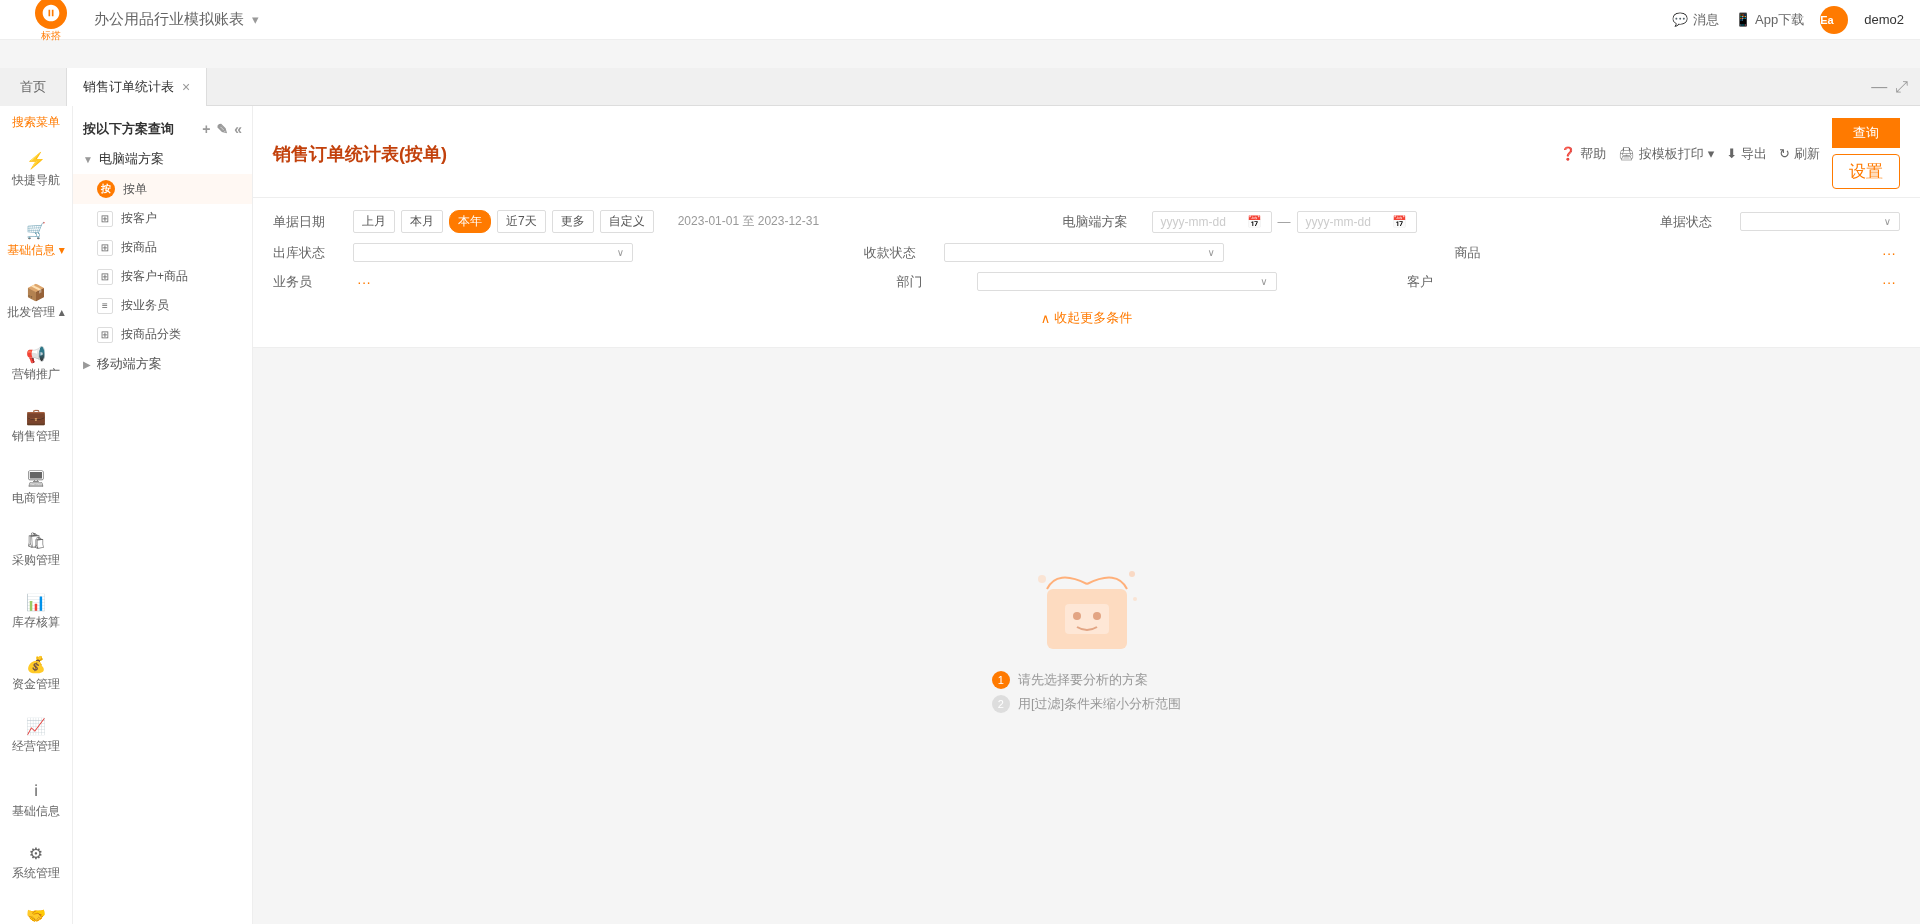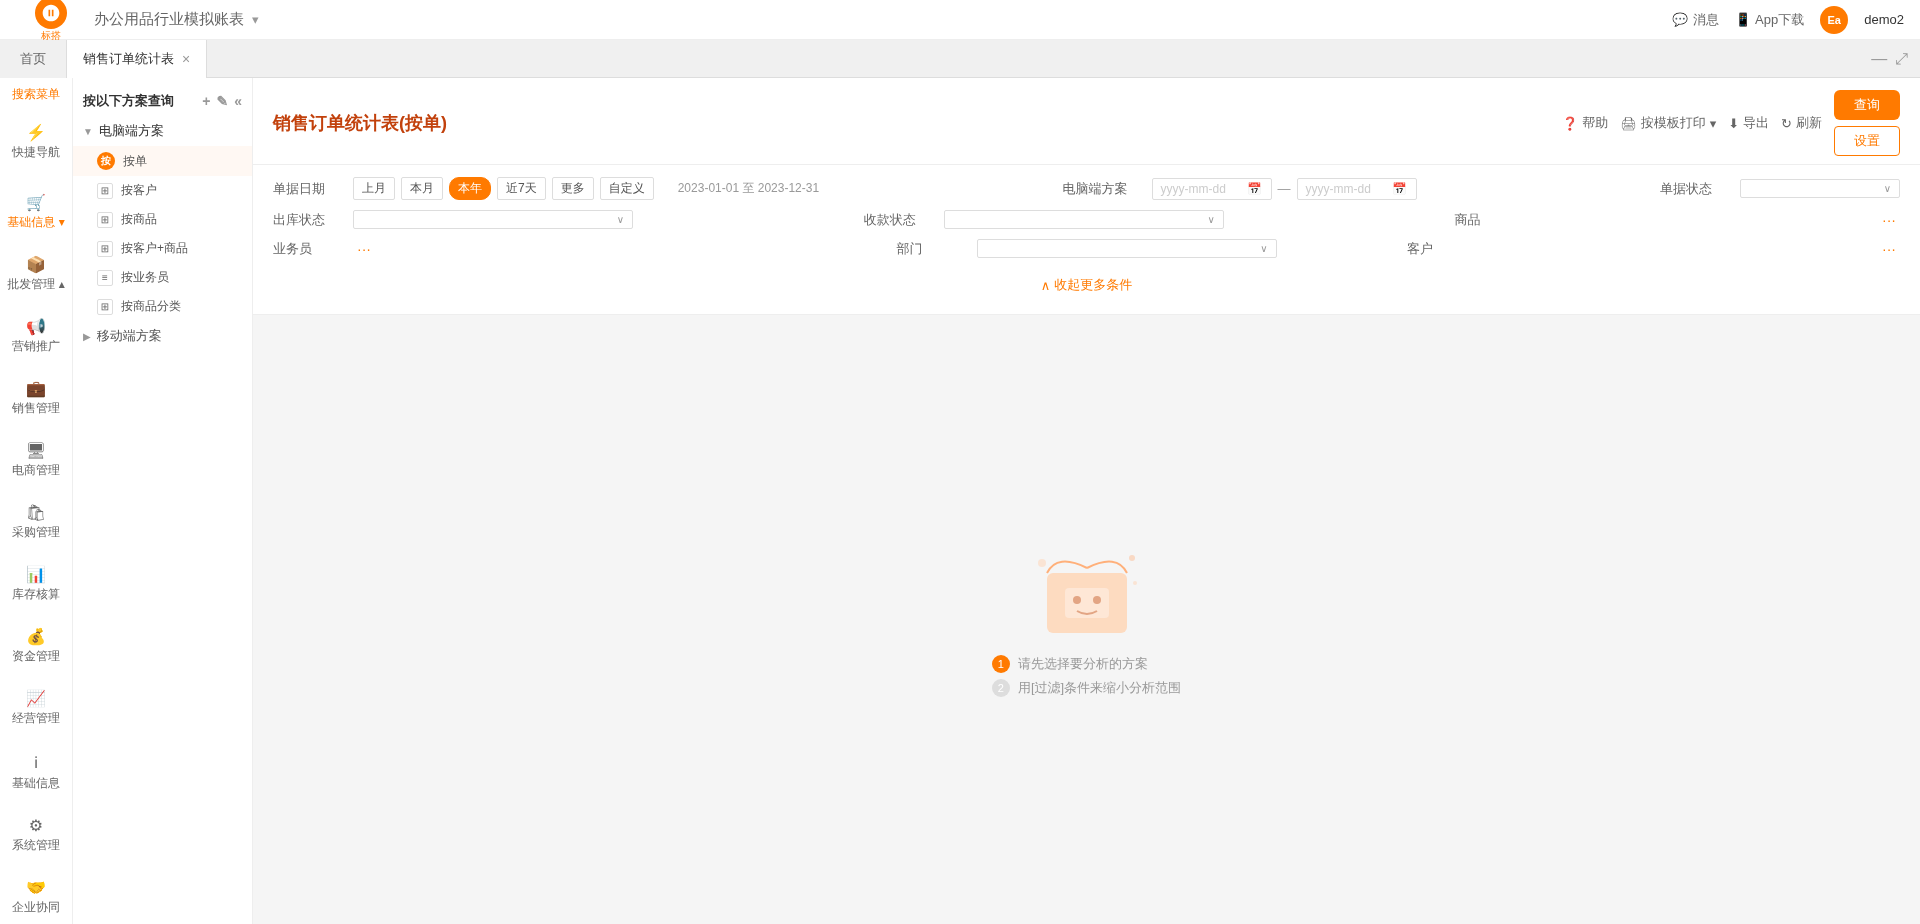--- a/index.html
+++ b/index.html
@@ -8,25 +8,25 @@
     
     .topbar { height: 40px; background: #fff; display: flex; align-items: center; padding: 0 16px; border-bottom: 1px solid #eee; justify-content: space-between; }
     .topbar-left { display: flex; align-items: center; gap: 8px; }
     .logo-area { display: flex; flex-direction: column; align-items: center; width: 70px; }
     .logo-circle { width: 32px; height: 32px; background: #ff7a00; border-radius: 50%; display: flex; align-items: center; justify-content: center; }
     .logo-circle svg { width: 20px; height: 20px; fill: white; }
     .logo-text { font-size: 10px; color: #ff7a00; }
     .app-title { font-size: 15px; color: #666; }
     .topbar-right { display: flex; align-items: center; gap: 16px; }
     .topbar-btn { display: flex; align-items: center; gap: 4px; color: #666; font-size: 13px; cursor: pointer; }
-    .user-avatar { width: 28px; height: 28px; background: #ff7a00; border-radius: 50%; display: flex; align-items: center; justify-content: center; color: white; font-size: 11px; font-weight: bold; }
+    .user-avatar { width: 28px; height: 28px; background: #ff7a00; border-radius: 50%; display: flex; align-items: center; color: white; font-size: 11px; font-weight: bold; }
     .username { color: #333; font-size: 13px; }
 
     
-    .tabbar { height: 38px; background: #f0f0f0; display: flex; align-items: center; padding: 0 0 0 0; border-bottom: 1px solid #ddd; }
+    .tabbar { height: 38px; background: #f0f0f0; display: flex; align-items: center; padding: 0 0 0 0; border-bottom: 1px solid #ddd; margin-top: 28px; }
     .tab-home { padding: 0 20px; height: 38px; line-height: 38px; color: #666; font-size: 13px; cursor: pointer; background: #f0f0f0; }
     .tab-active { padding: 0 16px; height: 38px; line-height: 38px; background: #fff; color: #333; font-size: 13px; display: flex; align-items: center; gap: 8px; border-right: 1px solid #ddd; border-left: 1px solid #ddd; }
     .tab-close { color: #999; cursor: pointer; font-size: 14px; }
     .tabbar-right { margin-left: auto; display: flex; align-items: center; gap: 8px; padding-right: 12px; }
     .tabbar-icon-btn { color: #999; cursor: pointer; font-size: 16px; }
 
     
     .main-layout { display: flex; flex: 1; overflow: hidden; }
 
     
@@ -73,22 +73,22 @@
     .date-btn.active { background: #ff7a00; color: white; border-color: #ff7a00; border-radius: 10px; }
     .date-range-text { font-size: 12px; color: #999; }
     .date-input-group { display: flex; align-items: center; gap: 6px; }
     .date-input { border: 1px solid #ddd; border-radius: 2px; padding: 3px 8px; font-size: 12px; color: #999; width: 120px; display: flex; align-items: center; justify-content: space-between; }
     .date-input-sep { color: #999; }
     .filter-select { border: 1px solid #ddd; border-radius: 2px; padding: 3px 8px; font-size: 12px; color: #555; display: flex; align-items: center; justify-content: space-between; min-width: 200px; cursor: pointer; background: #fff; }
     .filter-select .arrow { color: #999; font-size: 10px; }
     .filter-ellipsis { color: #ff7a00; cursor: pointer; font-size: 14px; padding: 0 4px; }
 
     
-    .query-btn { background: #ff7a00; color: white; border: none; border-radius: 6px; padding: 6px 20px; font-size: 13px; cursor: pointer; }
-    .setting-btn { border: 1px solid #ff7a00; color: #ff7a00; background: #fff; border-radius: 4px; padding: 5px 16px; font-size: 13px; cursor: pointer; }
+    .query-btn { background: #ff7a00; color: white; border: none; border-radius: 0; padding: 6px 20px; font-size: 13px; cursor: pointer; }
+    .setting-btn { border: 1px solid #ff7a00; color: #ff7a00; background: #fff; border-radius: 4px; padding: 5px 16px; font-size: 17px; cursor: pointer; }
     .btn-group { display: flex; flex-direction: column; gap: 6px; }
 
     
     .empty-state { flex: 1; display: flex; flex-direction: column; align-items: center; justify-content: center; gap: 12px; }
     .empty-icon { width: 120px; height: 100px; position: relative; }
     .empty-hints { display: flex; flex-direction: column; gap: 6px; }
     .empty-hint { display: flex; align-items: center; gap: 8px; font-size: 13px; color: #999; }
     .hint-num { width: 18px; height: 18px; border-radius: 50%; background: #ddd; color: #fff; font-size: 11px; display: flex; align-items: center; justify-content: center; }
     .hint-num.active { background: #ff7a00; }
 

